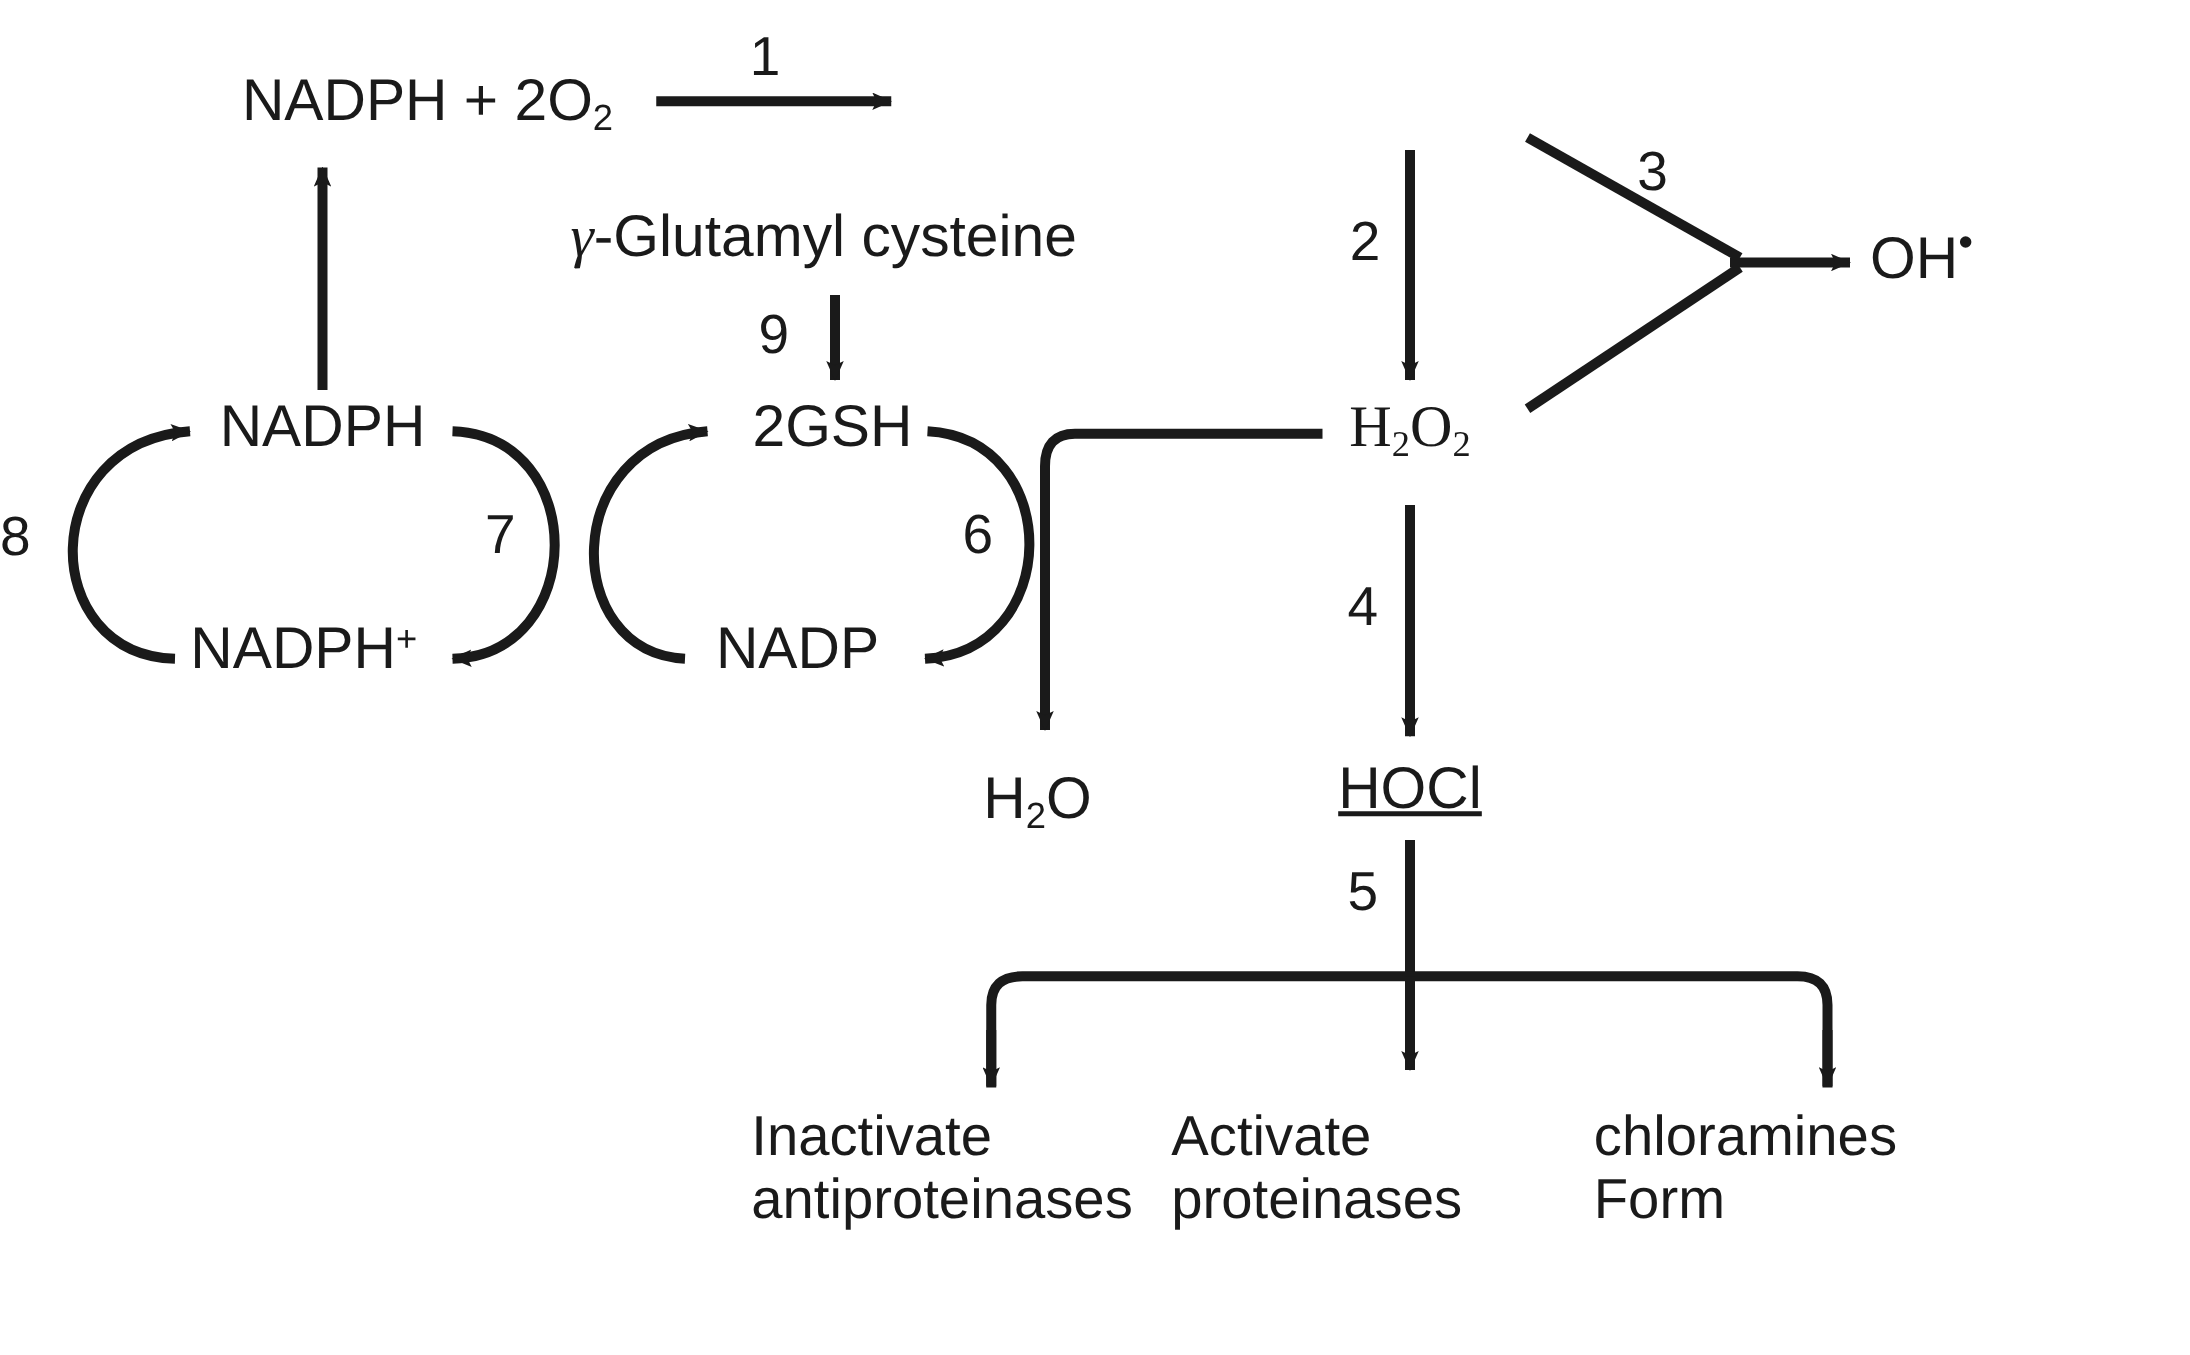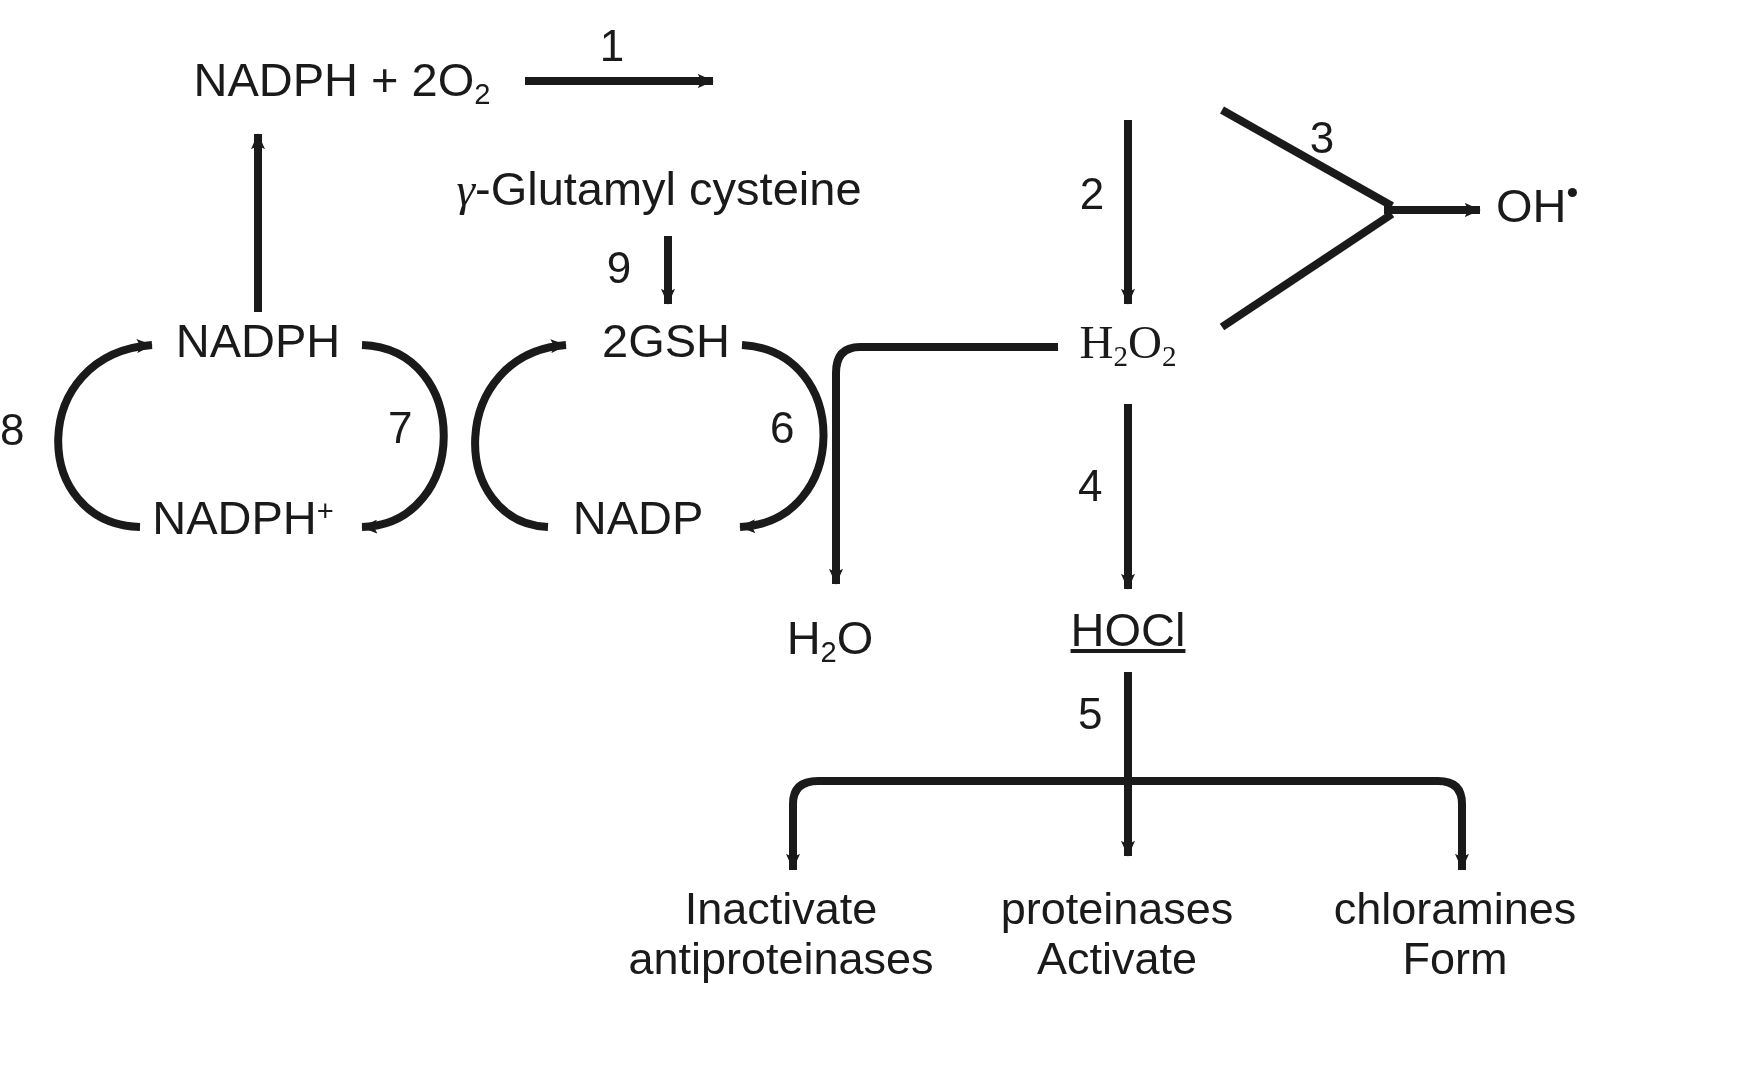--- a/index.html
+++ b/index.html
@@ -34,21 +34,20 @@
     font-size: 46px;
     letter-spacing: 0px;
   }
   
   .cx { transform: translateX(-50%); }
 
   .species { font-size: 47px; }
   .stepnum { font-size: 44px; }
   .outcome {
     font-size: 45px;
-    text-align: center;
     line-height: 1.12;
     white-space: normal;
     width: 360px;
   }
   sub {
     font-size: 0.62em;
     vertical-align: -0.28em;
     line-height: 0;
   }
   sup {
@@ -166,22 +165,22 @@
   <div class="lbl species cx" style="left:1128px; top:582px;text-decoration:underline;">HOCl</div>
 
   <div class="lbl stepnum" style="left:1078px; top:668px;">5</div>
 
   <div class="lbl outcome cx" style="left:781px; top:860px;">
     <div>Inactivate</div>
     <div>antiproteinases</div>
   </div>
 
   <div class="lbl outcome cx" style="left:1117px; top:860px;">
+    <div>Activate</div>
     <div>proteinases</div>
-    <div>Activate</div>
   </div>
 
   <div class="lbl outcome cx" style="left:1455px; top:860px;">
     <div>chloramines</div>
     <div>Form</div>
   </div>
 
 </div>
 
 </body></html>

